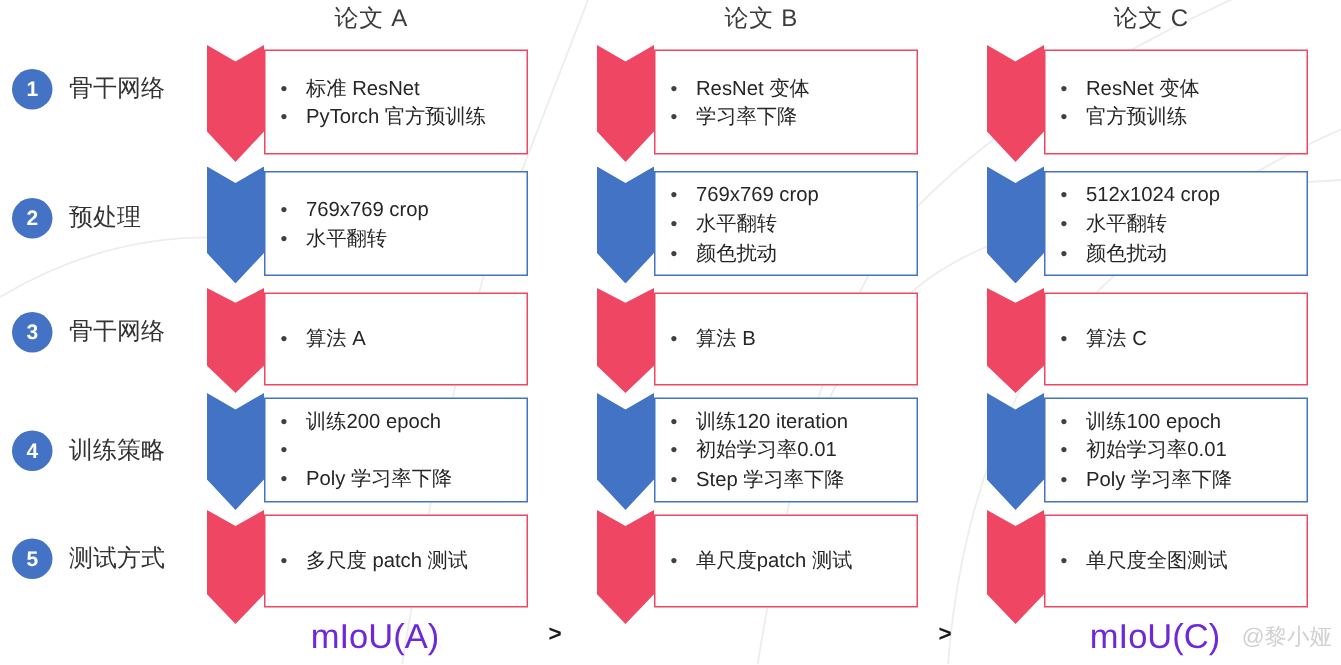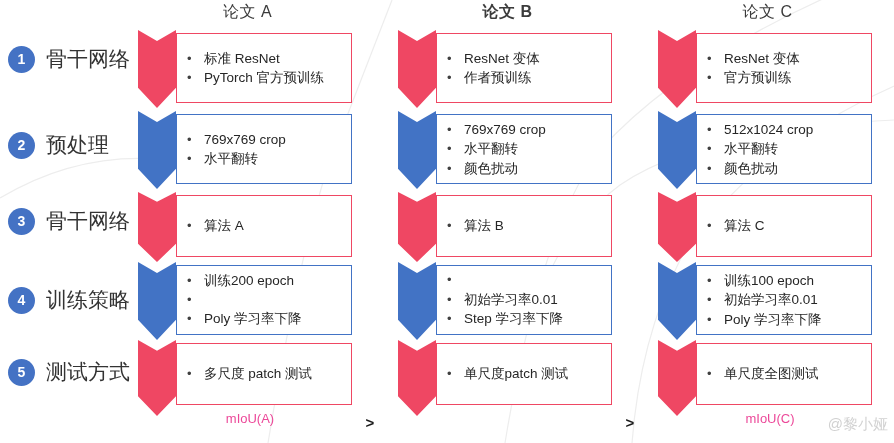--- a/index.html
+++ b/index.html
@@ -28,21 +28,21 @@
     height: 34px;
   }
   .num-circle {
     width: 27px; height: 27px; border-radius: 50%;
     background: #4472c4; color: #fff;
     font-size: 14px; font-weight: 600;
     display: flex; align-items: center; justify-content: center;
     flex: 0 0 auto;
   }
   .row-label-text {
-    font-size: 21px; color: #333; white-space: nowrap; font-weight: 500; text-align: center;
+    font-size: 16px; color: #333; white-space: nowrap; font-weight: 500; text-align: center;
   }
 
   
   .chev {
     position: absolute;
     width: 38px;
     clip-path: polygon(0% 0%, 50% 14%, 100% 0%, 100% 74%, 50% 100%, 0% 74%);
   }
   .chev.red  { background: #ef4763; }
   .chev.blue { background: #4273c5; }
@@ -63,21 +63,21 @@
     white-space: nowrap;
   }
   .bullet-dot {
     width: 17px; flex: 0 0 17px;
     font-size: 13px; color: #404040; line-height: 1.42;
   }
 
   
   .miou {
     position: absolute; top: 411px;
-    font-size: 13px; color: #ec4899; text-align: center; white-space: nowrap;
+    font-size: 23px; color: #6d28d9; text-align: center; white-space: nowrap;
   }
   .gt-sign {
     position: absolute; top: 414px;
     font-size: 15px; font-weight: 700; color: #1a1a1a; text-align: center;
   }
 
   
   #watermark {
     position: absolute; right: 6px; top: 415px;
     font-size: 15px; color: #c9c9c9; opacity: .85; white-space: nowrap;
@@ -93,21 +93,21 @@
     <g fill="none" stroke="#ededed" stroke-width="1.2">
       <path d="M 392 0 L 330 160 Q 300 250 268 443"></path>
       <path d="M 918 -40 Q 700 40 600 150 Q 540 230 505 443"></path>
       <path d="M 894 120 Q 700 130 620 185 Q 560 230 540 300"></path>
       <path d="M 960 60 Q 760 130 680 260 Q 640 340 632 443"></path>
       <path d="M 0 198 Q 80 150 170 160"></path>
     </g>
   </svg>
 
   <div class="col-header" style="left:140px; width:215px;">论文 A</div>
-  <div class="col-header" style="left:400px; width:215px;font-weight:bold;">论文 B</div>
+  <div class="col-header" style="left:400px; width:215px;">论文 B</div>
   <div class="col-header" style="left:660px; width:215px;">论文 C</div>
 
   <div class="row-label" style="top:42px;">
     <div class="num-circle">1</div>
     <div class="row-label-text">骨干网络</div>
   </div>
   <div class="row-label" style="top:128px;">
     <div class="num-circle">2</div>
     <div class="row-label-text">预处理</div>
   </div>
@@ -137,21 +137,21 @@
         </div>
       </div>
       <div class="chev red" style="left: 398px; top: 30px; height: 78px;"></div>
       <div class="cell-box" style="left: 436px; top: 33px; width: 176px; height: 70px;">
         <div class="bullet-line">
           <span class="bullet-dot">•</span>
           <span>ResNet 变体</span>
         </div>
         <div class="bullet-line">
           <span class="bullet-dot">•</span>
-          <span>作者预训练</span>
+          <span>学习率下降</span>
         </div>
       </div>
       <div class="chev red" style="left: 658px; top: 30px; height: 78px;"></div>
       <div class="cell-box" style="left: 696px; top: 33px; width: 176px; height: 70px;">
         <div class="bullet-line">
           <span class="bullet-dot">•</span>
           <span>ResNet 变体</span>
         </div>
         <div class="bullet-line">
           <span class="bullet-dot">•</span>
@@ -231,20 +231,21 @@
         </div>
         <div class="bullet-line">
           <span class="bullet-dot">•</span>
           <span>Poly 学习率下降</span>
         </div>
       </div>
       <div class="chev blue" style="left: 398px; top: 262px; height: 78px;"></div>
       <div class="cell-box blue" style="left: 436px; top: 265px; width: 176px; height: 70px;">
         <div class="bullet-line">
           <span class="bullet-dot">•</span>
+          <span>训练120 iteration</span>
         </div>
         <div class="bullet-line">
           <span class="bullet-dot">•</span>
           <span>初始学习率0.01</span>
         </div>
         <div class="bullet-line">
           <span class="bullet-dot">•</span>
           <span>Step 学习率下降</span>
         </div>
       </div>

